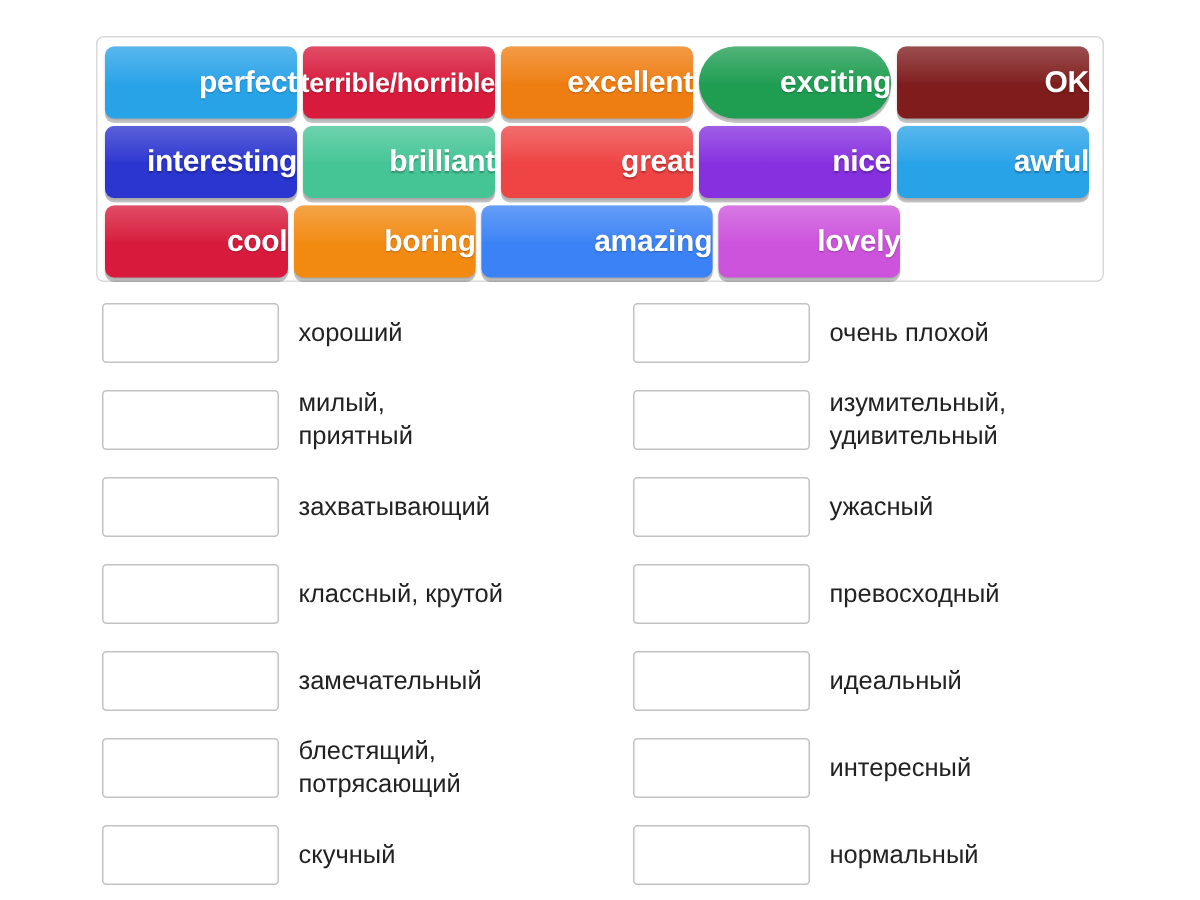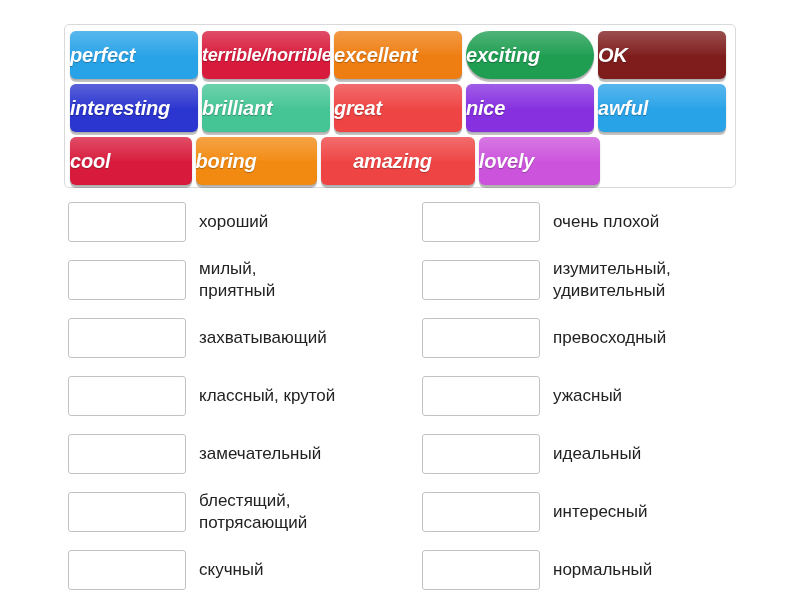--- a/index.html
+++ b/index.html
@@ -40,32 +40,31 @@
   }
 
   .tile {
     position: relative;
     width: 128px;
     height: 48px;
     margin-right: 4px;
     border-radius: 6px;
     display: flex;
     align-items: center;
-    justify-content: flex-start;
+    justify-content: flex-end;
     color: #ffffff;
     font-weight: bold;
     font-size: 20px;
     letter-spacing: -0.2px;
     text-shadow: 0 1px 1px rgba(0,0,0,0.28);
     box-shadow: 0 3px 0 rgba(0,0,0,0.22), 0 1px 2px rgba(0,0,0,0.18);
     overflow: hidden;
     cursor: pointer;
     user-select: none;
     white-space: nowrap;
-    font-style: italic;
   }
 
   .tile::before {
     content: "";
     position: absolute;
     left: 0; right: 0; top: 0;
     height: 50%;
     background: linear-gradient(to bottom, rgba(255,255,255,0.22), rgba(255,255,255,0.02));
     pointer-events: none;
   }
@@ -163,21 +162,21 @@
           <span class="tile-label">awful</span>
         </div>
       </div>
       <div class="tile-row">
         <div class="tile" style="background: rgb(216, 27, 60);">
           <span class="tile-label">cool</span>
         </div>
         <div class="tile" style="background: rgb(242, 138, 18);">
           <span class="tile-label">boring</span>
         </div>
-        <div class="tile" style="background: #ef4444; padding-left: 32px;">
+        <div class="tile" style="background: #3b82f6; padding-left: 32px;">
           <span class="tile-label">amazing</span>
         </div>
         <div class="tile" style="background: rgb(204, 83, 220);">
           <span class="tile-label">lovely</span>
         </div>
         <div class="tile-slot-empty"></div>
       </div>
     </div>
 
   <div class="match-area">
@@ -215,28 +214,28 @@
         <div class="match-row">
           <div class="drop-box"></div>
           <div class="match-text">очень плохой</div>
         </div>
         <div class="match-row">
           <div class="drop-box"></div>
           <div class="match-text">изумительный,<br>удивительный</div>
         </div>
         <div class="match-row">
           <div class="drop-box"></div>
+          <div class="match-text">ужасный</div>
+        </div>
+        <div class="match-row">
+          <div class="drop-box"></div>
           <div class="match-text">превосходный</div>
         </div>
         <div class="match-row">
           <div class="drop-box"></div>
-          <div class="match-text">ужасный</div>
-        </div>
-        <div class="match-row">
-          <div class="drop-box"></div>
           <div class="match-text">идеальный</div>
         </div>
         <div class="match-row">
           <div class="drop-box"></div>
           <div class="match-text">интересный</div>
         </div>
         <div class="match-row">
           <div class="drop-box"></div>
           <div class="match-text">нормальный</div>
         </div>

